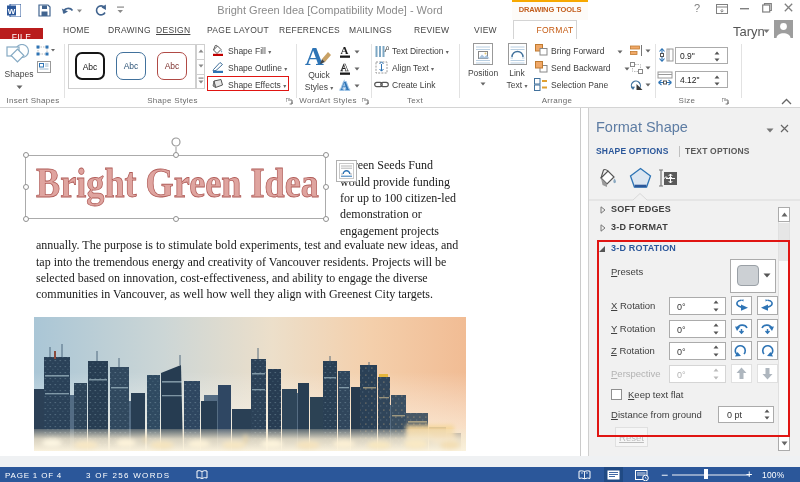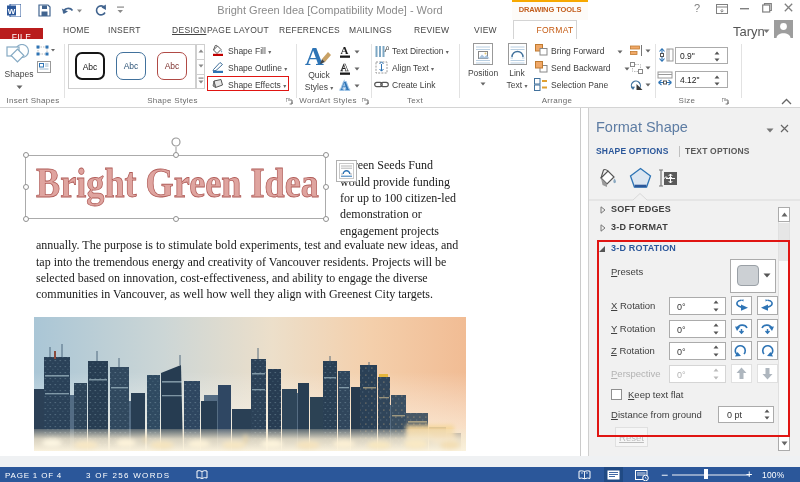--- a/index.html
+++ b/index.html
@@ -80,22 +80,22 @@
   <svg class="abs" style="left:784px;top:3px;" width="9" height="9" viewBox="0 0 9 9">
     <path d="M0.8 0.8 L8.2 8.2 M8.2 0.8 L0.8 8.2" stroke="#808080" stroke-width="1.3"></path>
   </svg>
 </div>
 
 <div id="tabrow">
   <div class="abs" style="left:0;top:20px;width:800px;height:19px;background:#fff;"></div>
   <div class="abs" style="left:0;top:28px;width:43px;height:19px;background:#b91c1c;color:#fff;font-size:8.5px;line-height:19px;text-align:center;letter-spacing:0.4px;">FILE</div>
   <div class="abs tabs" style="top:25px;font-size:8.5px;color:#444;letter-spacing:0.3px;">
     <span class="abs" style="left:63px;">HOME</span>
-    <span class="abs" style="left:108px;">INSERT</span>
-    <span class="abs" style="left:172px;text-decoration:underline;">DESIGN</span>
+    <span class="abs" style="left:108px;">DRAWING</span>
+    <span class="abs" style="left:156px;text-decoration:underline;">DESIGN</span>
     <span class="abs" style="left:207px;">PAGE LAYOUT</span>
     <span class="abs" style="left:279px;">REFERENCES</span>
     <span class="abs" style="left:349px;">MAILINGS</span>
     <span class="abs" style="left:414px;">REVIEW</span>
     <span class="abs" style="left:474px;">VIEW</span>
   </div>
   <div class="abs" style="left:513px;top:20px;width:64px;height:19px;background:#fff;border:1px solid #d4d4d4;border-bottom:none;"></div>
   <div class="abs" style="left:513px;top:25px;width:84px;text-align:center;font-size:8.5px;color:#c55a11;letter-spacing:0.3px;">FORMAT</div>
   <div class="abs" style="left:733px;top:24px;font-size:13px;color:#555;">Taryn</div>
   <svg class="abs" style="left:763px;top:29px;" width="7" height="5" viewBox="0 0 7 5">

